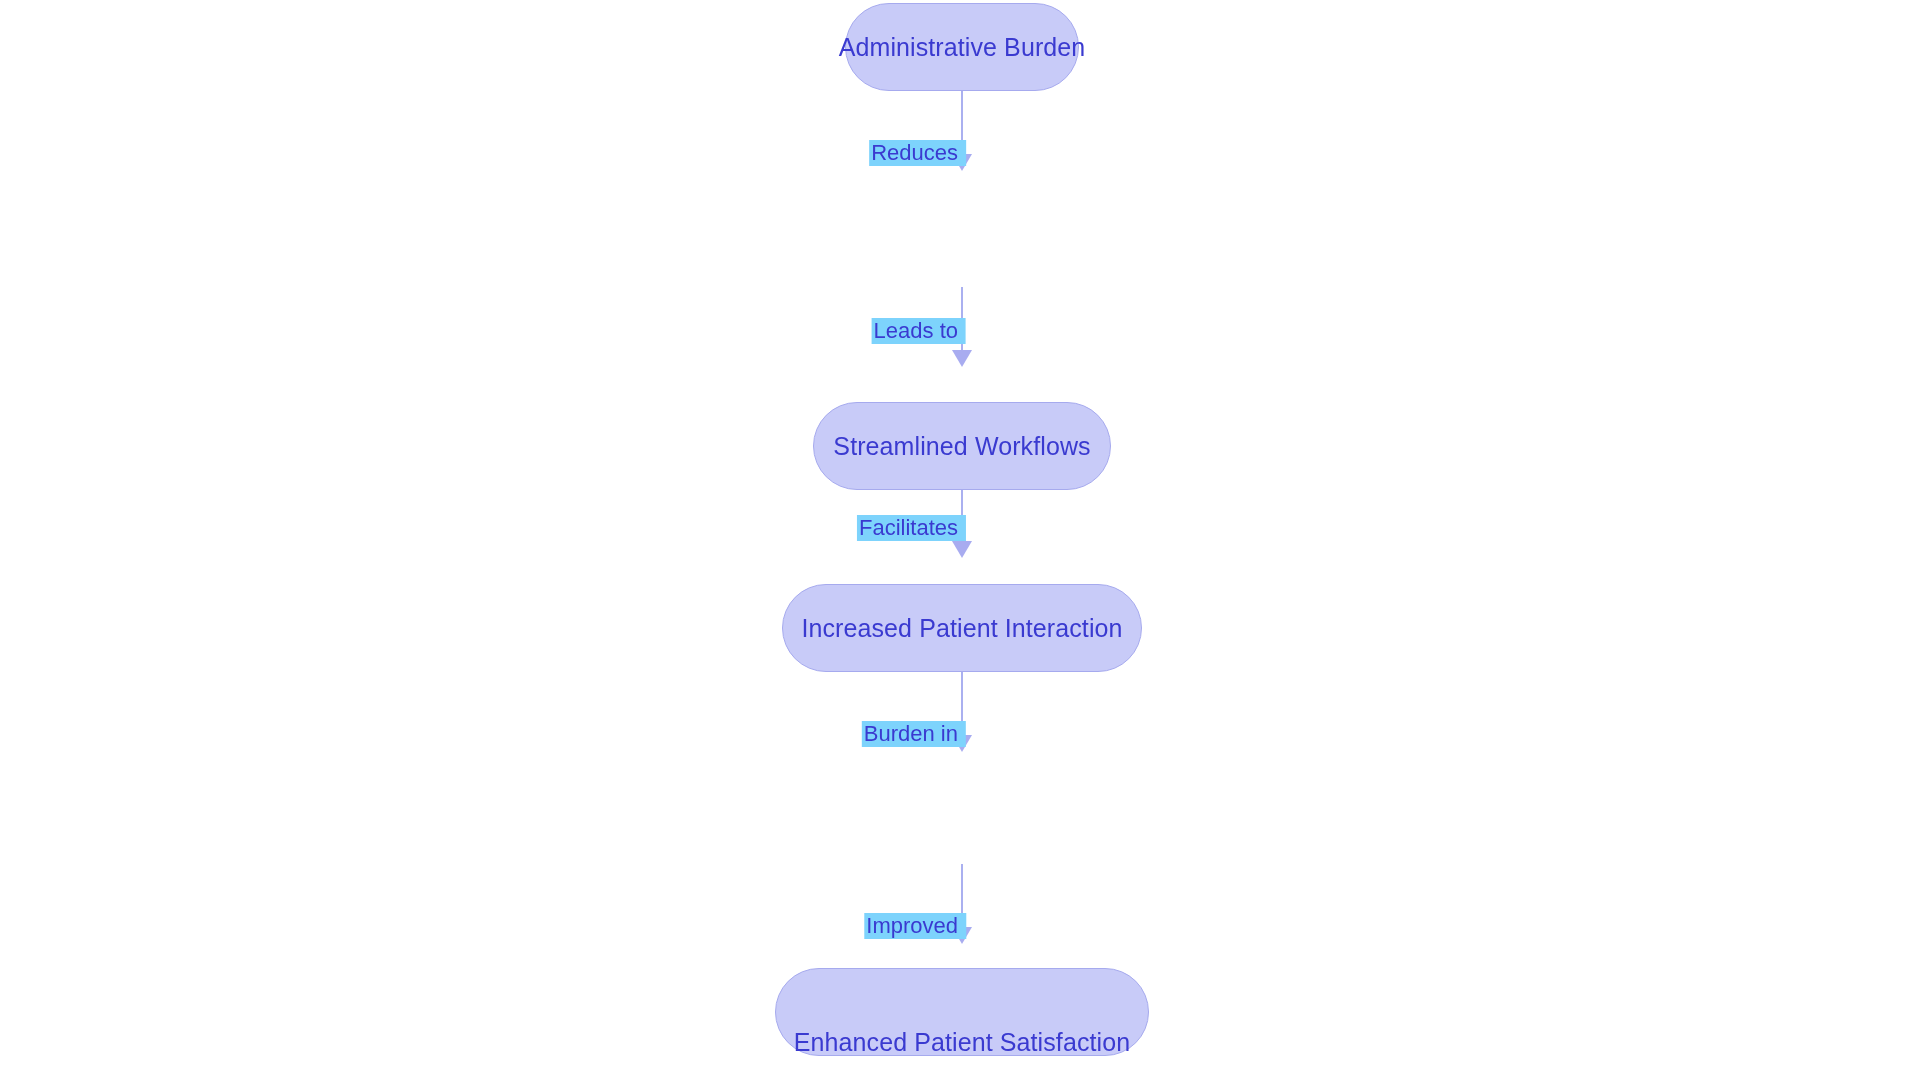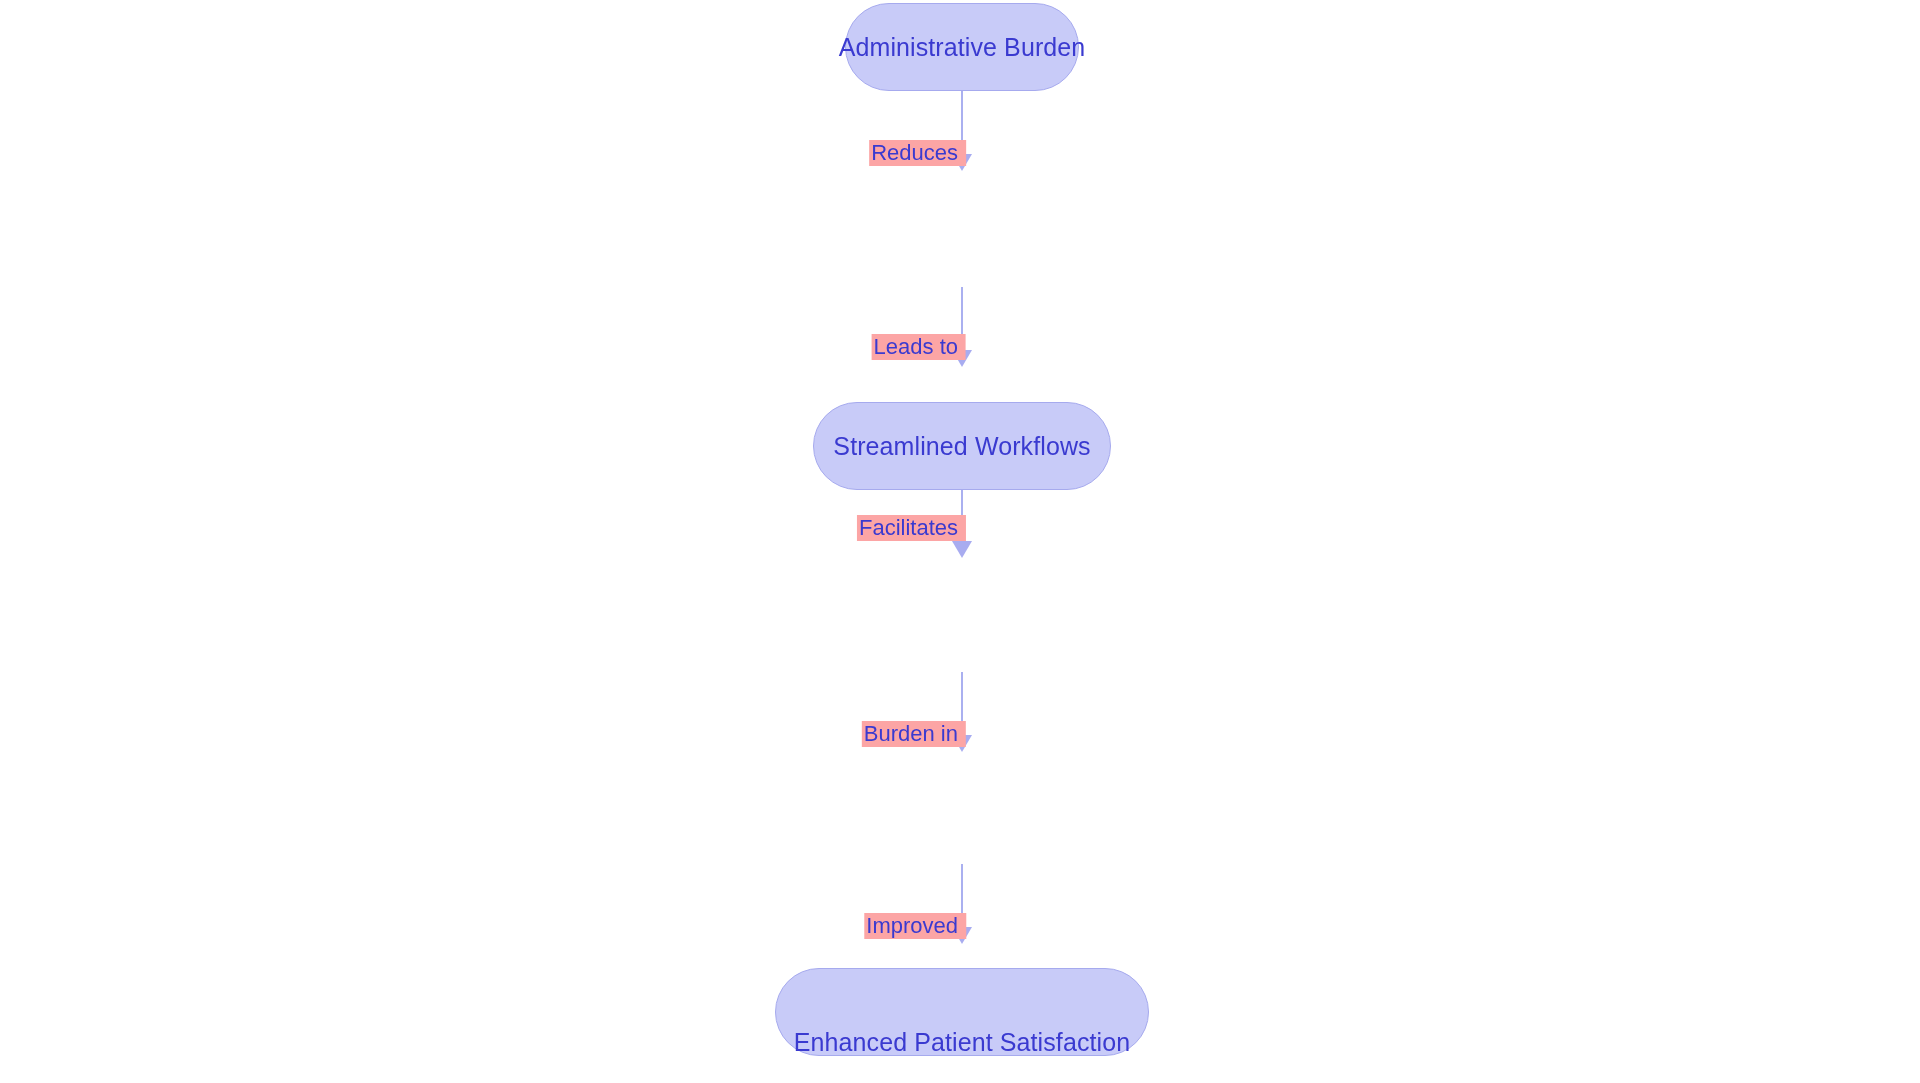--- a/index.html
+++ b/index.html
@@ -64,21 +64,21 @@
     margin-left: -10px;
     width: 0;
     height: 0;
     border-left: 10px solid transparent;
     border-right: 10px solid transparent;
     border-top: 17px solid #a8acf0;
   }
   .edge-label {
     position: absolute;
     transform: translateX(-100%);
-    background: #fca5a5;
+    background: #7dd3fc;
     padding: 2px 8px 2px 2px;
     color: #3a3ad0;
     font-size: 22px;
     line-height: 1;
     white-space: nowrap;
     z-index: 2;
   }
 </style>
 </head>
 <body>
@@ -93,32 +93,35 @@
     <div class="edge-line" style="height:64px;"></div>
     <div class="edge-arrow" style="top:63px;"></div>
   </div>
   <div class="edge-label" style="left:966px; top:140px;">Reduces</div>
 
 
   <div class="edge" style="left:942px; top:287px; width:40px; height:80px;">
     <div class="edge-line" style="height:64px;"></div>
     <div class="edge-arrow" style="top:63px;"></div>
   </div>
-  <div class="edge-label" style="left:966px; top:334px;">Leads to</div>
+  <div class="edge-label" style="left:966px; top:318px;">Leads to</div>
 
   <div class="node" style="left:962px; top:402px; width:298px;">
     <span class="node-label">Streamlined Workflows</span>
   </div>
 
   <div class="edge" style="left:942px; top:478px; width:40px; height:80px;">
     <div class="edge-line" style="height:64px;"></div>
     <div class="edge-arrow" style="top:63px;"></div>
   </div>
   <div class="edge-label" style="left:966px; top:515px;">Facilitates</div>
 
+  <div class="node" style="left:962px; top:584px; width:360px;">
+    <span class="node-label">Increased Patient Interaction</span>
+  </div>
 
   <div class="edge" style="left:942px; top:672px; width:40px; height:80px;">
     <div class="edge-line" style="height:64px;"></div>
     <div class="edge-arrow" style="top:63px;"></div>
   </div>
   <div class="edge-label" style="left:966px; top:721px;">Burden in</div>
 
 
   <div class="edge" style="left:942px; top:864px; width:40px; height:80px;">
     <div class="edge-line" style="height:64px;"></div>

